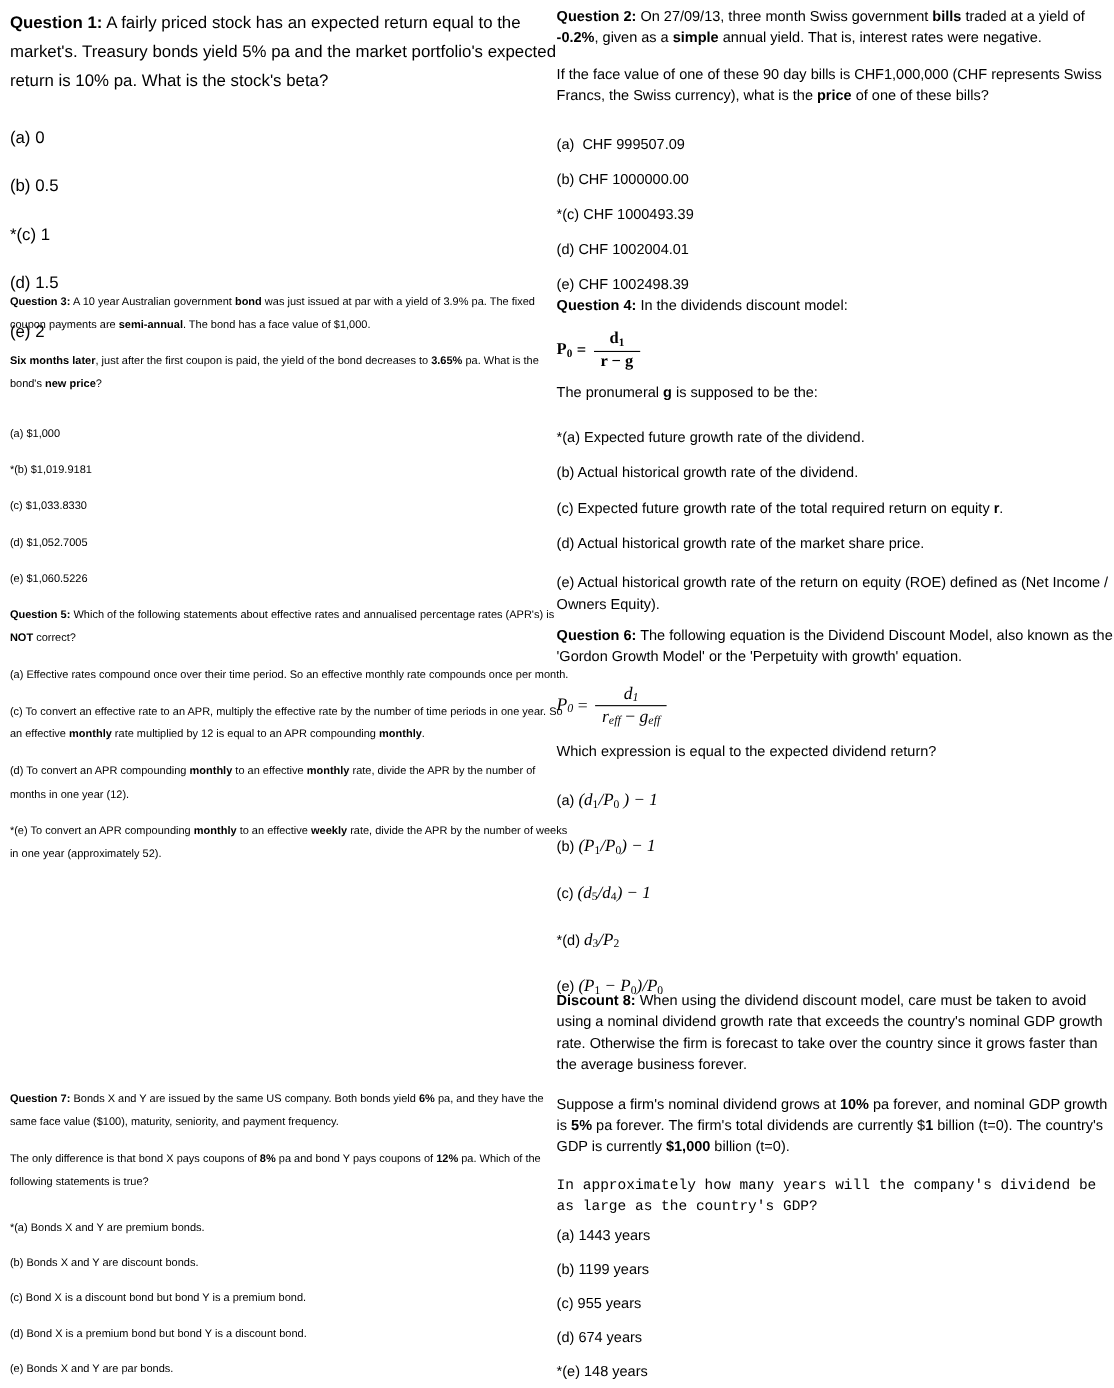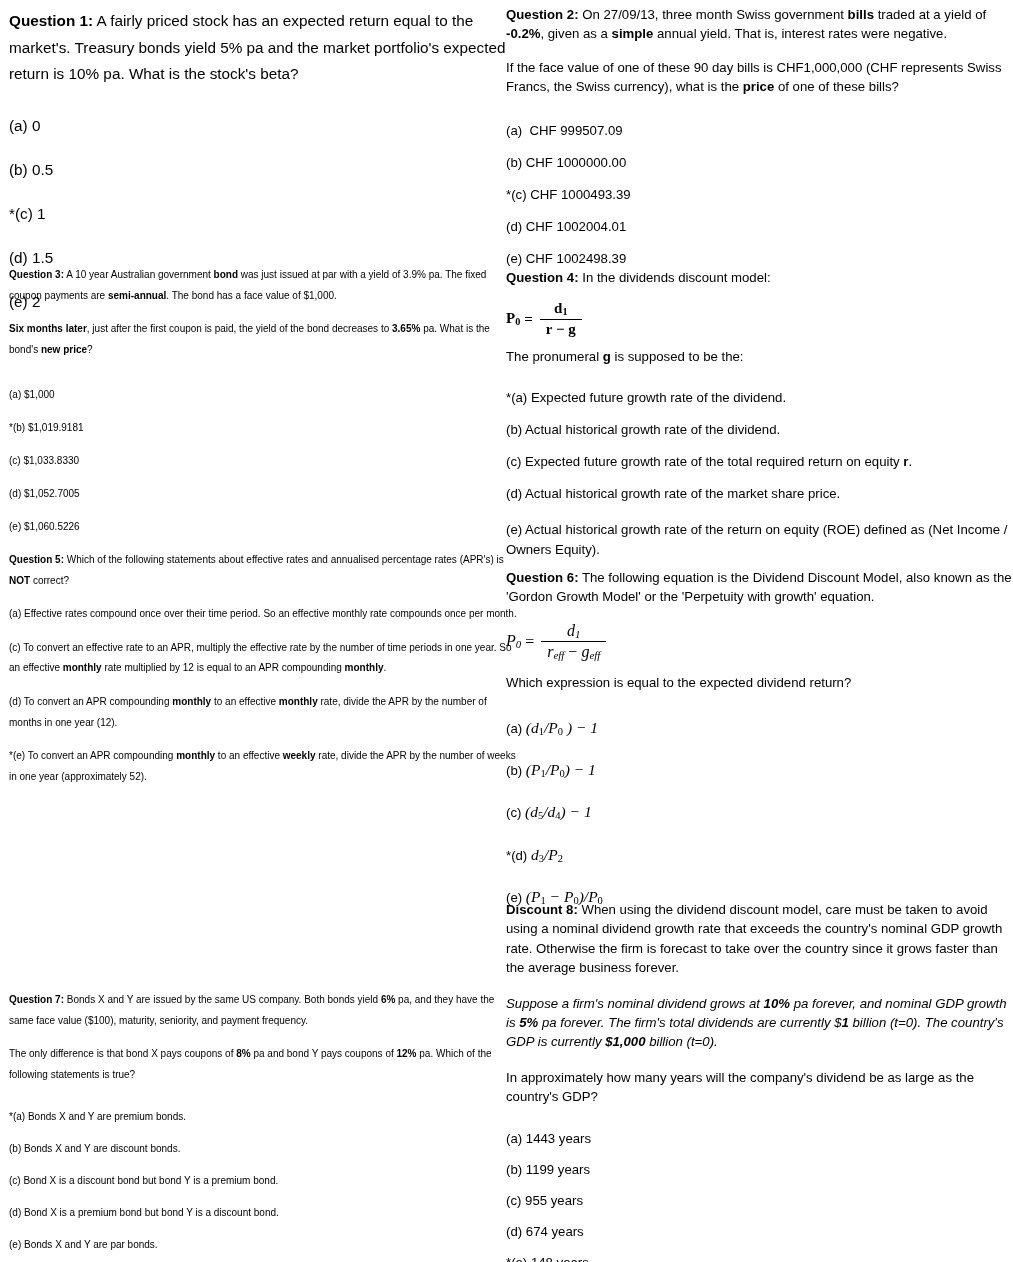--- a/index.html
+++ b/index.html
@@ -338,25 +338,25 @@
         <span>(e)</span>
         <span class="inline-math">(<i>P</i><sub>1</sub> − <i>P</i><sub>0</sub>)/<i>P</i><sub>0</sub></span>
       </div>
     </div>
 
     <div class="blk txt" style="top:900px; width:507px;">
       <div>
         <span class="b">Discount 8:</span>
         <span>When using the dividend discount model, care must be taken to avoid using a nominal dividend growth rate that exceeds the country's nominal GDP growth rate. Otherwise the firm is forecast to take over the country since it grows faster than the average business forever.</span>
       </div>
-      <div style="margin-top:16px;font-style:italic;">
+      <div style="margin-top:16px;">
         <span>Suppose a firm's nominal dividend grows at </span><span class="b">10%</span><span> pa forever, and nominal GDP growth is </span><span class="b">5%</span><span> pa forever. The firm's total dividends are currently $</span><span class="b">1</span><span> billion (t=0). The country's GDP is currently </span><span class="b">$1,000</span><span> billion (t=0).</span>
       </div>
-      <div style="margin-top:16px;">In approximately how many years will the company's dividend be as large as the country's GDP?</div>
-      <div style="margin-top:16px; line-height:31px;">
+      <div style="margin-top:16px;font-family:Liberation Mono, monospace;">In approximately how many years will the company's dividend be as large as the country's GDP?</div>
+      <div style="margin-top:0; line-height:31px;">
         <span>(a)</span>
         <span>1443 years</span>
       </div>
       <div style="line-height:31px;">
         <span>(b)</span>
         <span>1199 years</span>
       </div>
       <div style="line-height:31px;">
         <span>(c)</span>
         <span>955 years</span>

